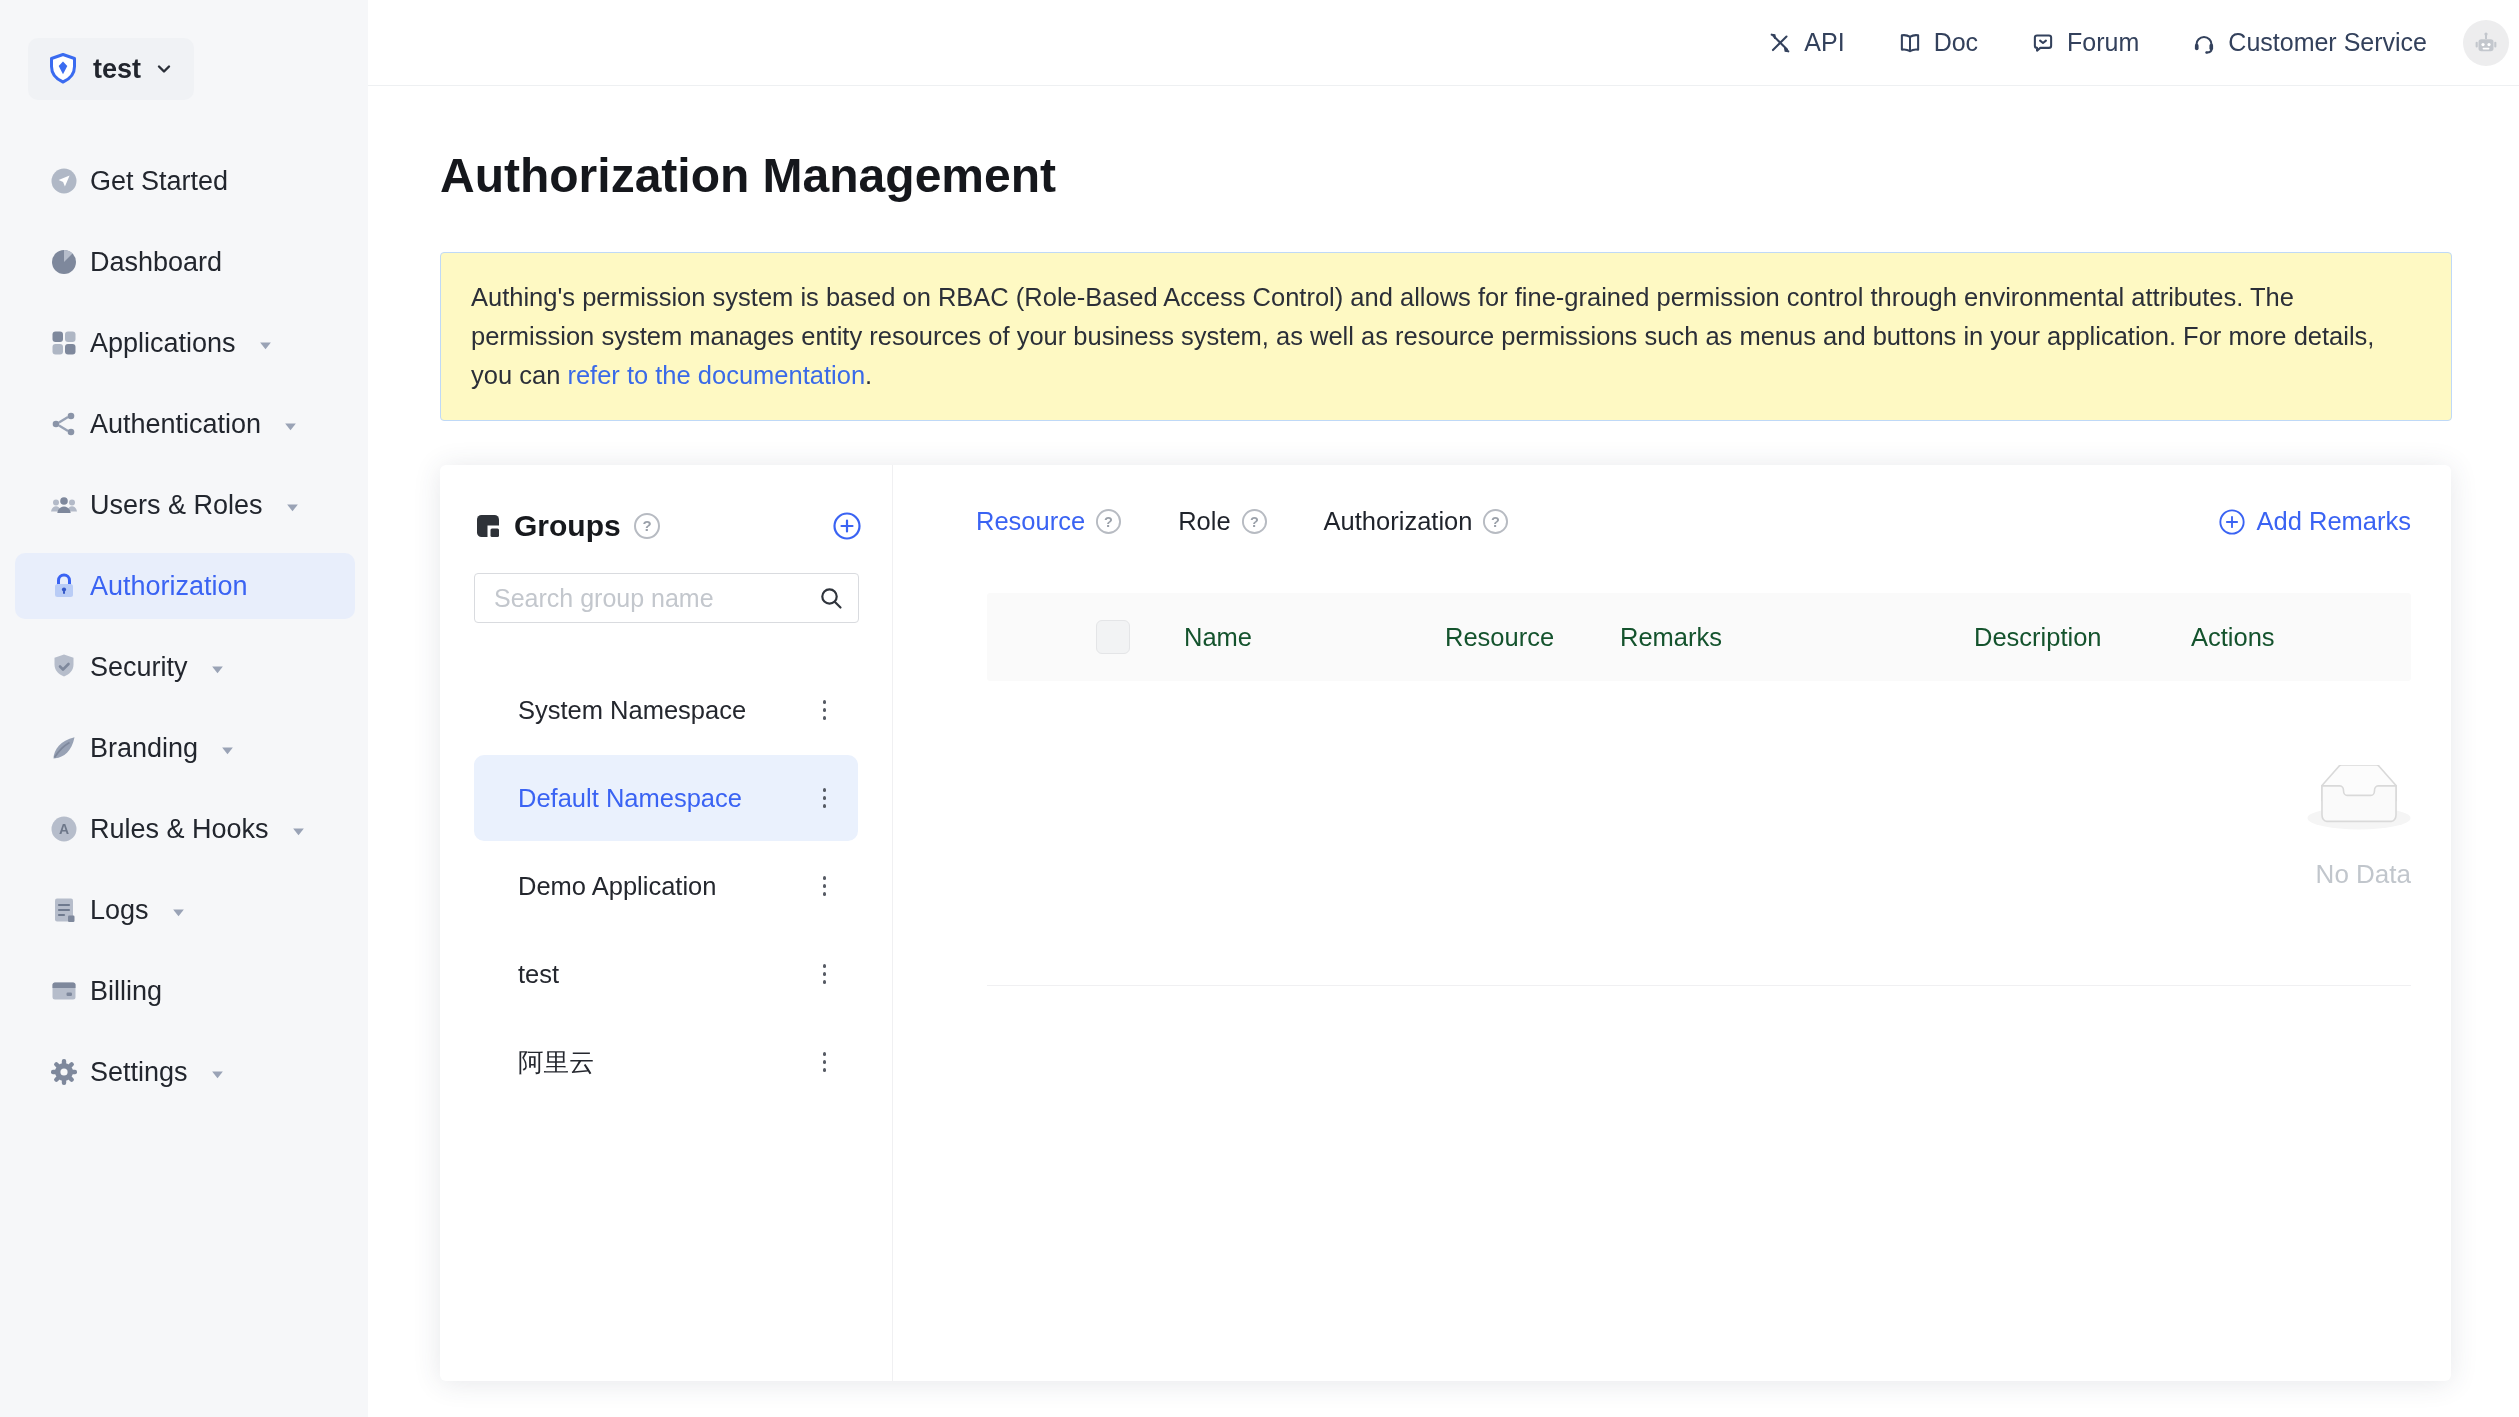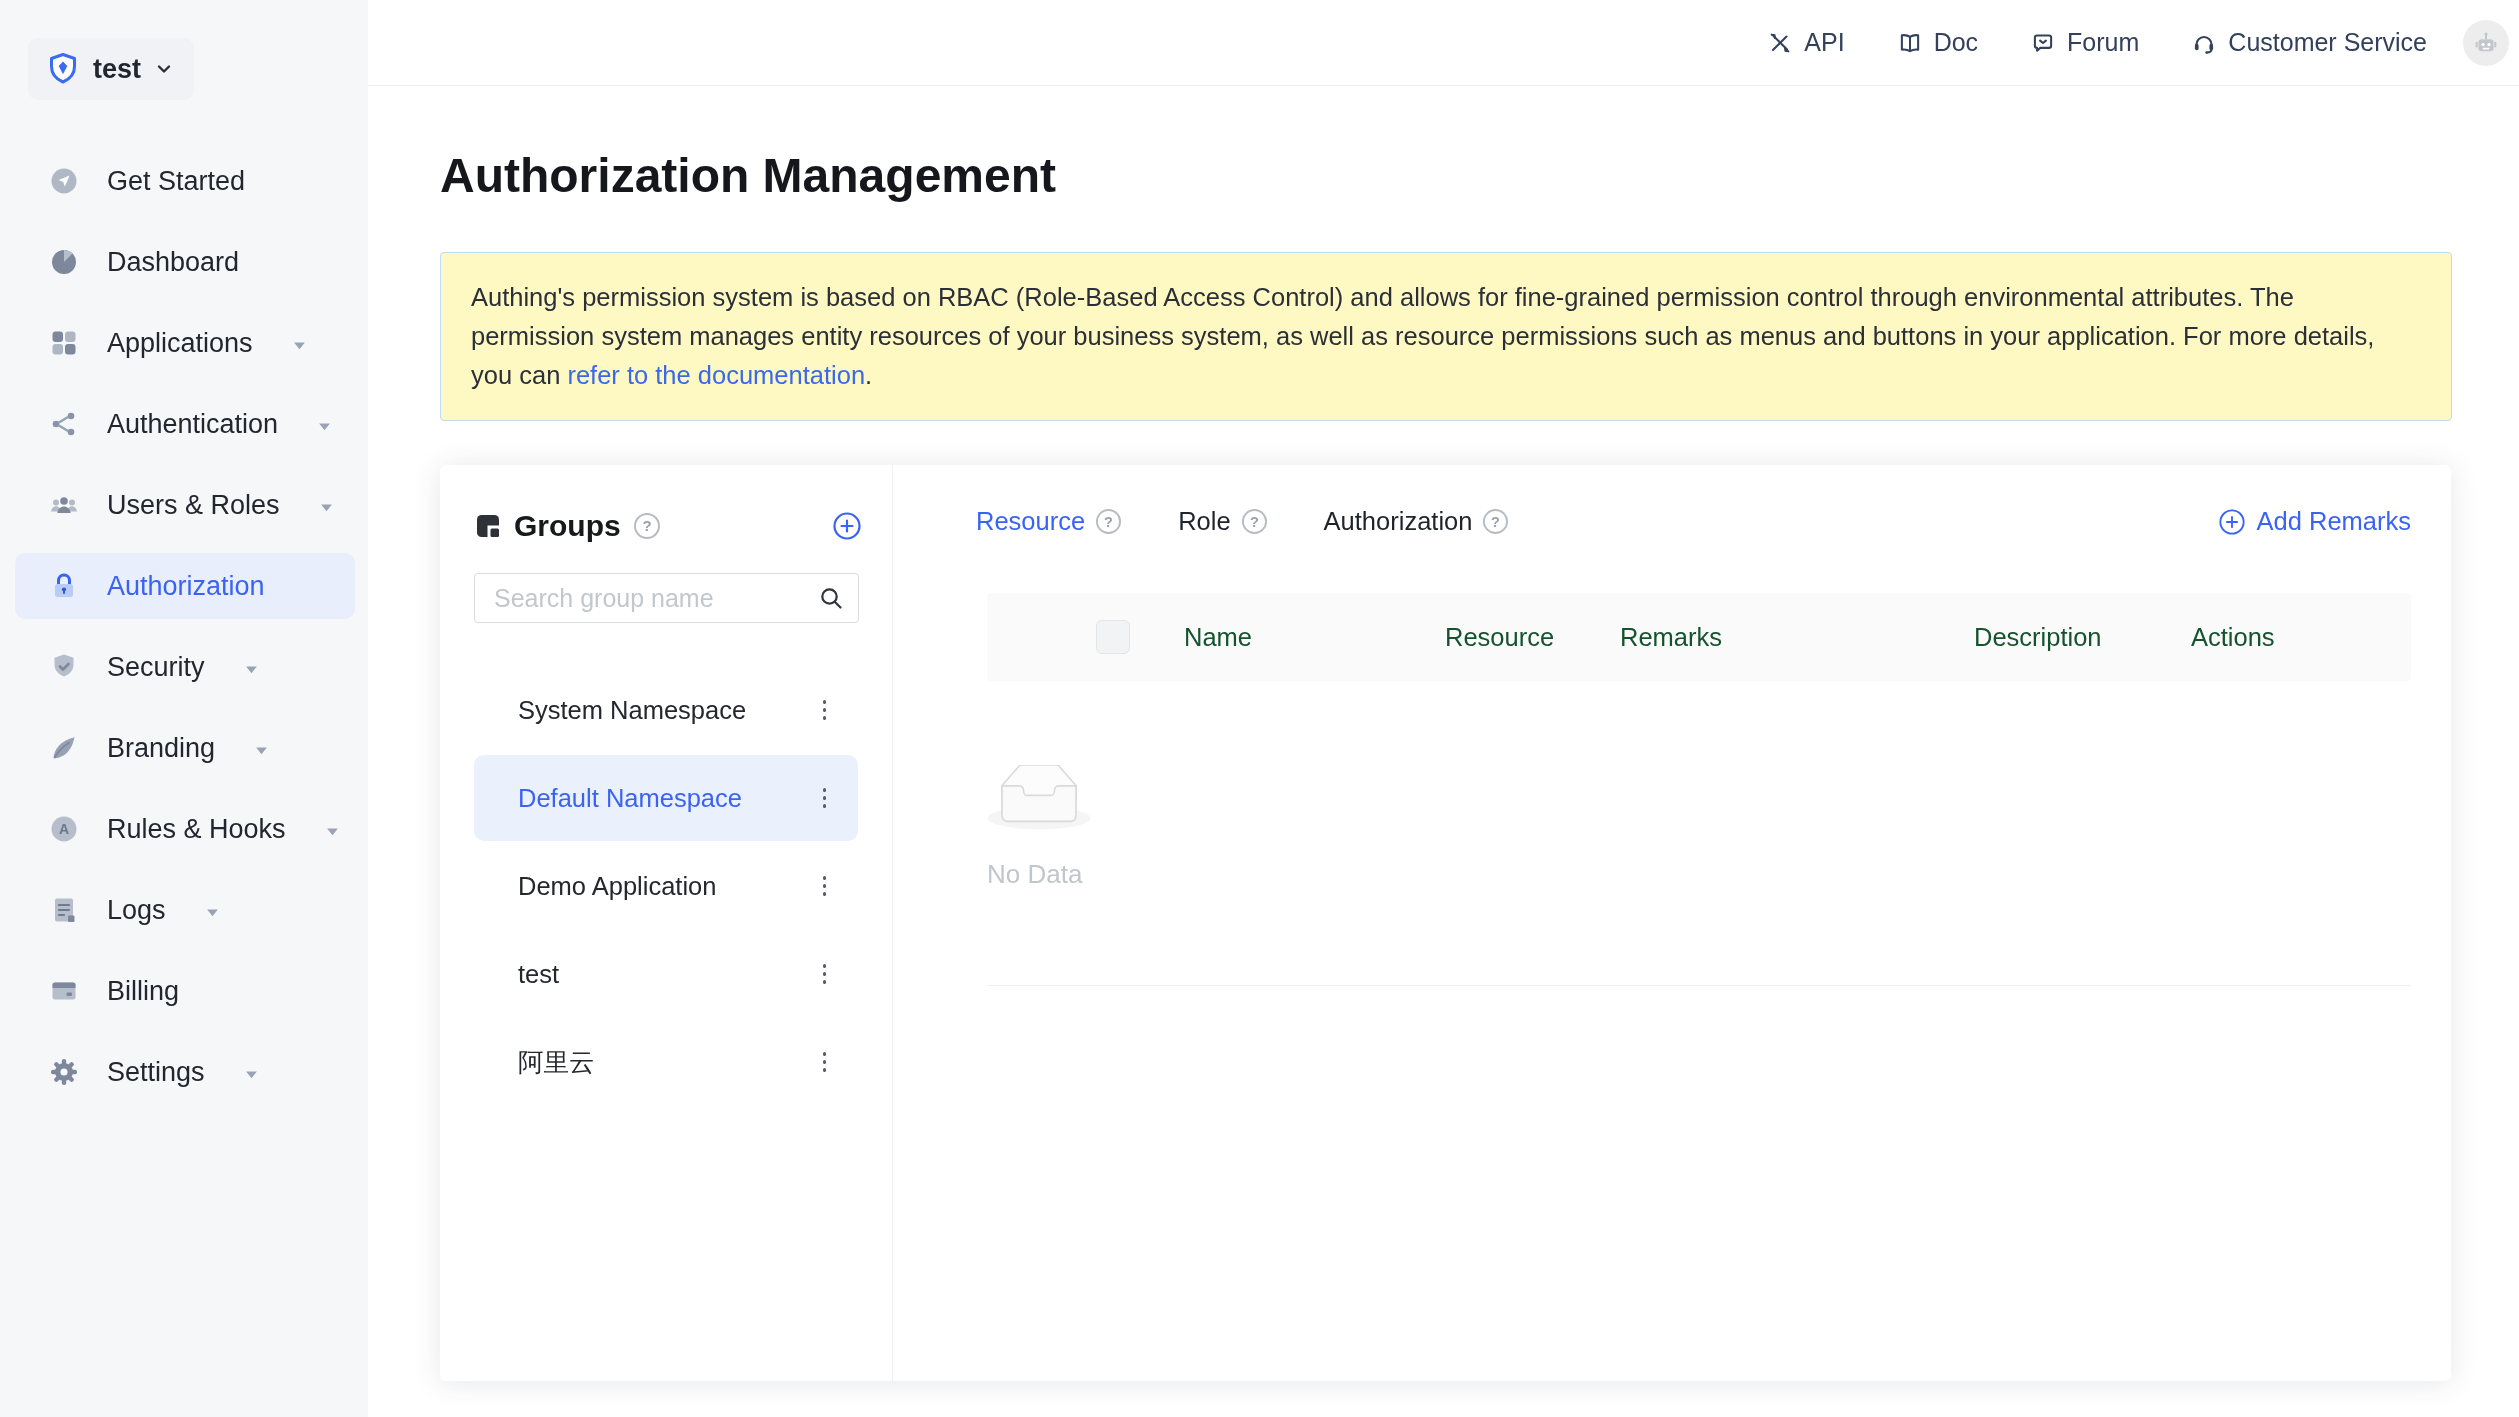--- a/index.html
+++ b/index.html
@@ -13,21 +13,21 @@
   .sidebar { position:absolute; left:0; top:0; width:368px; height:1417px; background:#f6f7f9; }
   .logo-chip {
     position:absolute; left:28px; top:38px; width:166px; height:62px;
     background:#f0f2f5; border-radius:10px; display:flex; align-items:center;
     padding:0 16px 0 18px; gap:13px; cursor:pointer;
   }
   .logo-chip .ws-name { font-size:27px; font-weight:700; color:#22262e; }
   .nav { position:absolute; top:148px; left:0; right:0; }
   .nav-item {
     height:66px; margin:0 13px 15px 15px; border-radius:10px;
-    display:flex; align-items:center; padding-left:33px; gap:27px;
+    display:flex; align-items:center; padding-left:33px; gap:10px;
     font-size:27px; color:#22262e; cursor:pointer;
   }
   .nav-item .nicon { width:32px; height:32px; flex:none; }
   .nav-item .caret { margin-left:12px; flex:none; }
   .nav-item.active { background:#e8eefb; color:#3a63f3; }
   .badge-beta {
     margin-left:14px; background:#ececef; color:#5d6471; font-size:20px;
     padding:4px 11px; border-radius:5px; line-height:1;
   }
   
@@ -84,21 +84,21 @@
   .tab { display:flex; align-items:center; gap:10px; font-size:25.5px; color:#1f232b; cursor:pointer; }
   .tab.active { color:#3a63f3; }
   .add-btn { position:absolute; right:40px; top:42px; display:flex; align-items:center; gap:11px; font-size:25.5px; color:#3a63f3; cursor:pointer; }
   .thead {
     position:absolute; left:61px; right:40px; top:128px; height:88px; background:#fafafa; border-radius:3px;
     display:grid; grid-template-columns:197px 261px 175px 354px 217px 1fr; align-items:center;
     font-size:25.5px; font-weight:500; color:#14532d;
   }
   .th-check { padding-left:109px; }
   .checkbox { width:34px; height:34px; border-radius:6px; background:#f2f3f4; border:1px solid #e4e5e7; cursor:pointer; }
-  .empty { position:absolute; left:61px; right:40px; top:300px; text-align:left; }
+  .empty { position:absolute; left:61px; right:40px; top:300px; text-align:right; }
   .empty .no-data { margin-top:24px; font-size:26px; color:#c1c6cc; }
   .bottom-line { position:absolute; left:61px; right:40px; top:520px; height:1px; background:#f0f0f2; }
 </style>
 </head>
 <body>
 
 <aside class="sidebar">
   <div class="logo-chip">
     <span style="display:flex">
       <svg width="34" height="34" viewBox="0 0 34 34">

